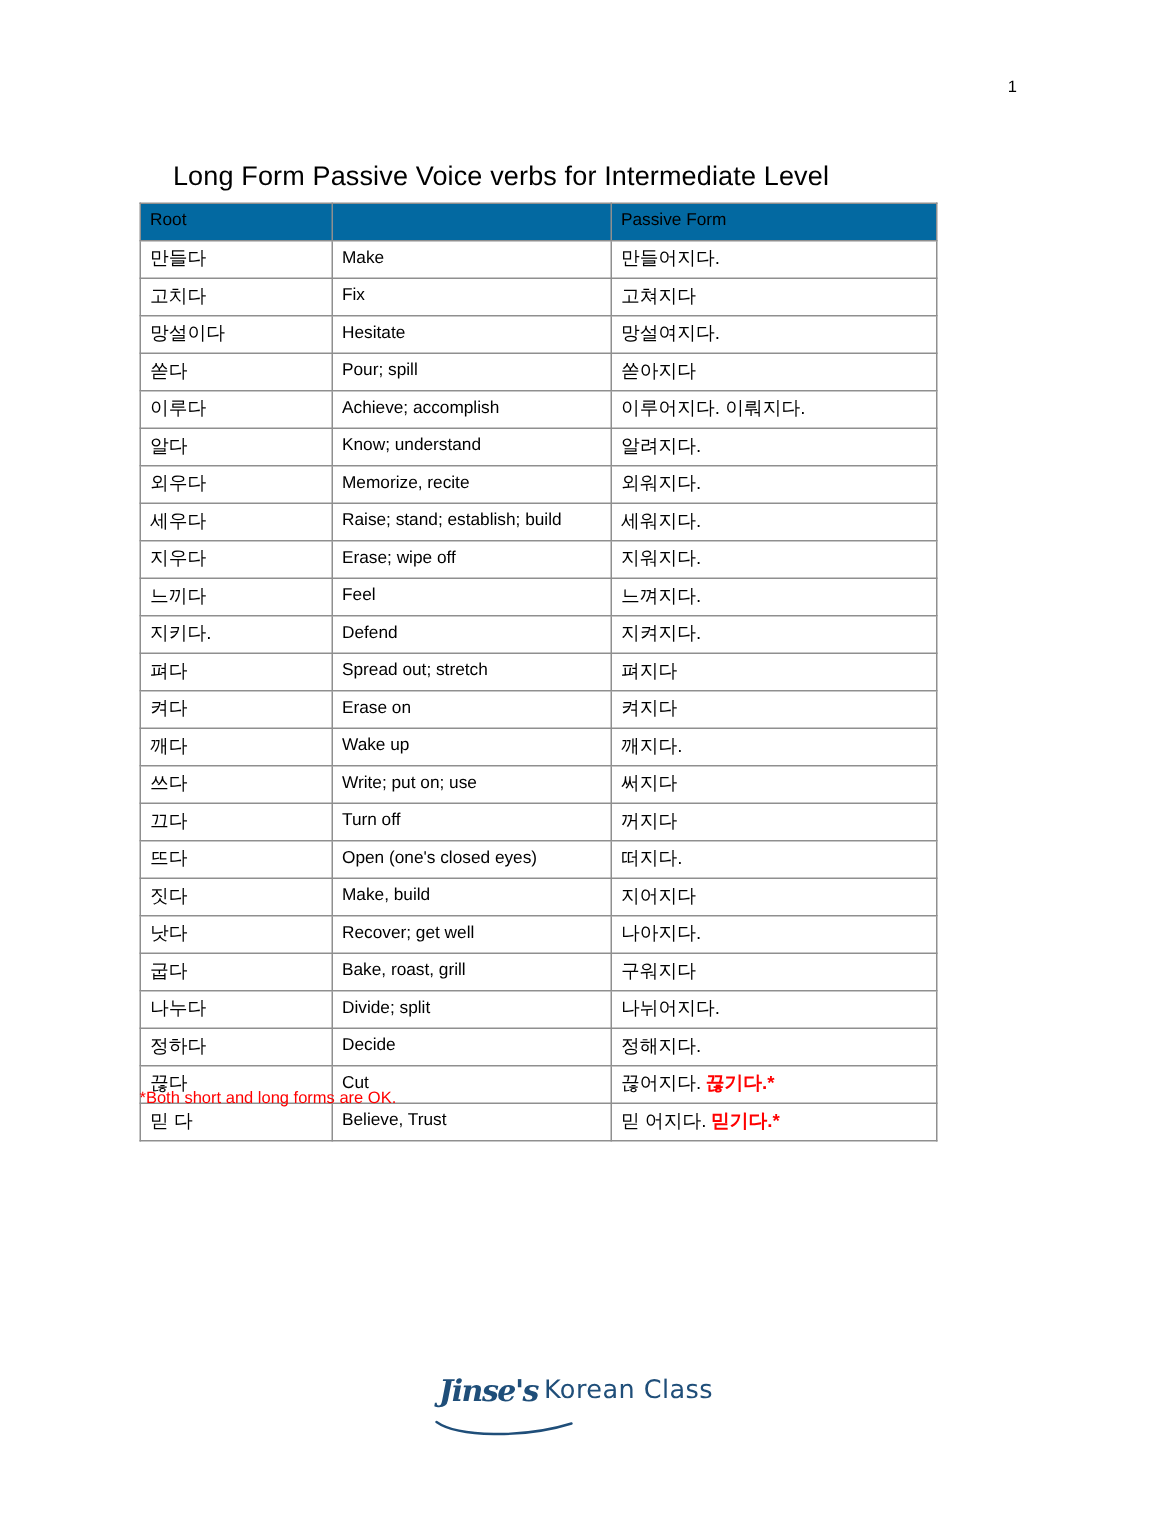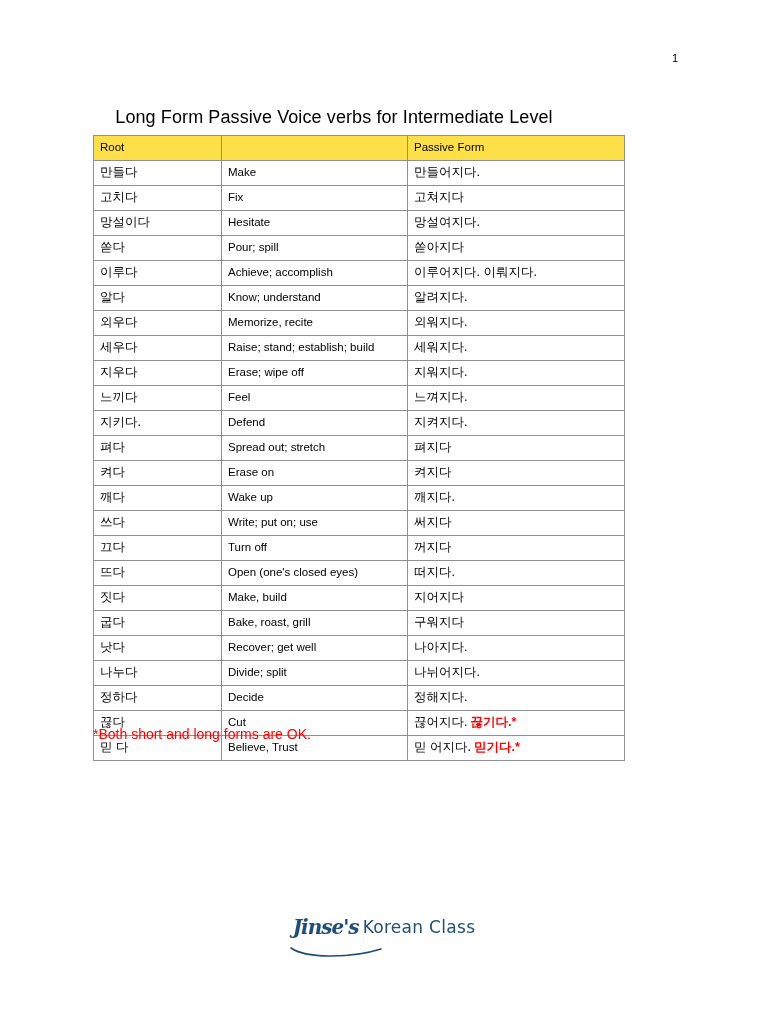--- a/index.html
+++ b/index.html
@@ -58,36 +58,36 @@
     padding: 3px 6px 4px 6px;
     height: 17px;
     vertical-align: middle;
     text-align: left;
     font-weight: normal;
     line-height: 1.15;
     overflow: hidden;
     white-space: nowrap;
   }
   table.verb-table thead th {
-    background: #fde047;
+    background: #0369a1;
     font-size: 11.5px;
   }
   td.korean, th.korean {
     font-size: 12.5px;
   }
   .pass-cell .alt {
     color: #ff0000;
     font-weight: bold;
     margin-left: 3px;
   }
   .footnote {
     position: absolute;
     top: 726px;
     left: 93px;
-    font-size: 14px;
+    font-size: 11px;
     color: #ff0000;
   }
   .logo {
     position: absolute;
     top: 915px;
     left: 0;
     width: 768px;
     text-align: center;
     color: #1f4e79;
   }
@@ -229,28 +229,28 @@
           <td class="korean">뜨다</td>
           <td>Open (one's closed eyes)</td>
           <td class="korean pass-cell"><span>떠지다.</span></td>
         </tr>
         <tr>
           <td class="korean">짓다</td>
           <td>Make, build</td>
           <td class="korean pass-cell"><span>지어지다</span></td>
         </tr>
         <tr>
+          <td class="korean">낫다</td>
+          <td>Recover; get well</td>
+          <td class="korean pass-cell"><span>나아지다.</span></td>
+        </tr>
+        <tr>
           <td class="korean">굽다</td>
           <td>Bake, roast, grill</td>
           <td class="korean pass-cell"><span>구워지다</span></td>
-        </tr>
-        <tr>
-          <td class="korean">낫다</td>
-          <td>Recover; get well</td>
-          <td class="korean pass-cell"><span>나아지다.</span></td>
         </tr>
         <tr>
           <td class="korean">나누다</td>
           <td>Divide; split</td>
           <td class="korean pass-cell"><span>나뉘어지다.</span></td>
         </tr>
         <tr>
           <td class="korean">정하다</td>
           <td>Decide</td>
           <td class="korean pass-cell"><span>정해지다.</span></td>

